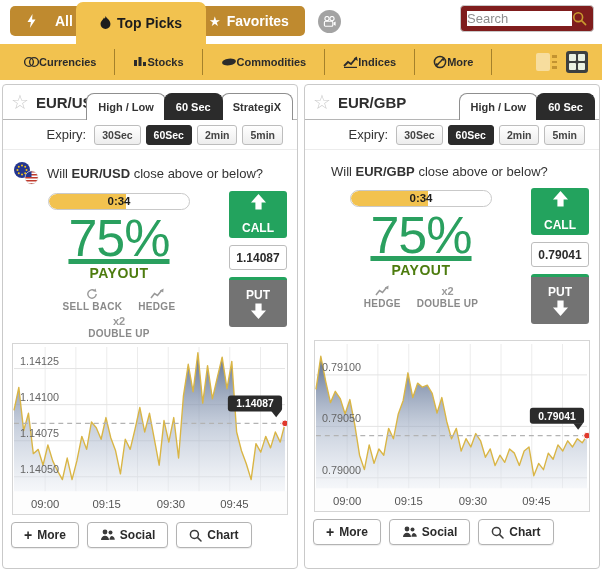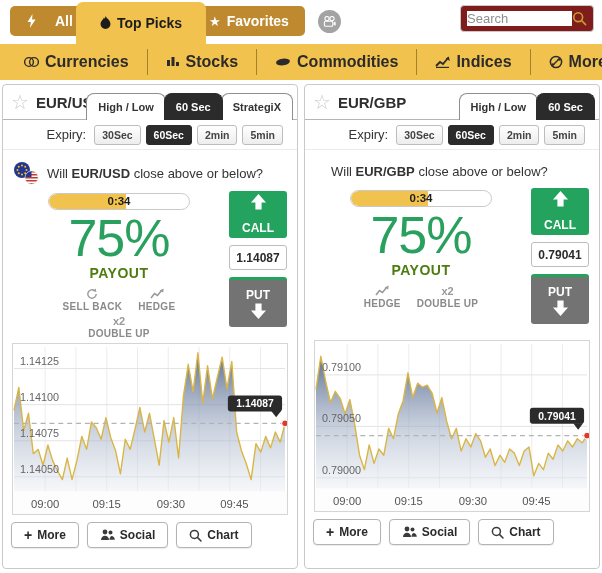--- a/index.html
+++ b/index.html
@@ -36,22 +36,22 @@
     border:none; outline:none; flex:1; width:90px; font-size:13px; color:#333;
     font-family:"Liberation Sans","DejaVu Sans",sans-serif;
   }
   .searchbox input::placeholder { color:#8e8e8e; }
   
   .catbar {
     height:36px; background:#f2c24f; display:flex; align-items:center;
     padding:0 6px; position:relative; z-index:1;
   }
   .cat-item {
-    display:flex; align-items:center; gap:6px; padding:0 18px; height:26px;
-    font-size:16px; font-weight:bold; color:#2b2b2b; cursor:pointer;
+    display:flex; align-items:center; padding:0 18px; height:26px;
+    font-size:11px; font-weight:bold; color:#2b2b2b; cursor:pointer;
     border-right:1px solid rgba(70,50,0,.45);
   }
   .cat-item:last-of-type { border-right:none; }
   .view-toggles { margin-left:auto; display:flex; align-items:center; gap:6px; padding-right:8px; }
   .vt-detail { width:24px; height:20px; display:flex; gap:2px; align-items:center; cursor:pointer; }
   .vt-detail .pane { width:14px; height:18px; background:#f7dd9e; border-radius:2px; }
   .vt-detail .dashes { display:flex; flex-direction:column; gap:3px; }
   .vt-detail .dashes i { display:block; width:5px; height:2.5px; background:#c39330; }
   .vt-grid {
     width:22px; height:22px; background:#3c4040; border-radius:3px; cursor:pointer;
@@ -92,21 +92,21 @@
   .question-text b { font-weight:bold; }
   
   .trade { display:flex; padding:4px 10px 0 6px; height:152px; }
   .trade-left { flex:1; display:flex; flex-direction:column; align-items:center; }
   .timer-pill {
     width:142px; height:17px; border:1px solid #c9c9c9; border-radius:9px;
     position:relative; overflow:hidden; background:#fff; margin-top:2px;
   }
   .timer-fill { position:absolute; left:0; top:0; bottom:0; width:55%; background:#f2c24f; border-radius:9px 0 0 9px; }
   .timer-text { position:absolute; left:0; right:0; top:1px; text-align:center; font-size:11.5px; font-weight:bold; color:#1d1d1d; }
-  .payout-pct { font-size:52px; color:#2aa05f; line-height:1.0; margin-top:2px; letter-spacing:-1px; }
+  .payout-pct { font-size:52px; color:#2aa05f; line-height:1.0; margin-top:2px; letter-spacing:-1px;text-decoration:underline; }
   .payout-lbl { font-size:14px; font-weight:bold; color:#4d7c0f; letter-spacing:.5px; margin-top:1px; }
   .actions { margin-top:6px; display:flex; flex-direction:column; align-items:center; gap:2px; }
   .action-row { display:flex; gap:16px; align-items:flex-end; }
   .action { display:flex; flex-direction:column; align-items:center; gap:1px; cursor:pointer; }
   .action .a-icon { height:13px; display:flex; align-items:flex-end; color:#9a9a9a; }
   .action .x2 { font-size:11px; font-weight:bold; color:#9a9a9a; line-height:1; }
   .action .a-lbl { font-size:10px; font-weight:bold; color:#8a8a8a; letter-spacing:.3px; }
   .trade-right { width:58px; display:flex; flex-direction:column; align-items:stretch; }
   .btn-call {
     background:#23a35e; border-radius:3px; height:47px; display:flex; flex-direction:column;

